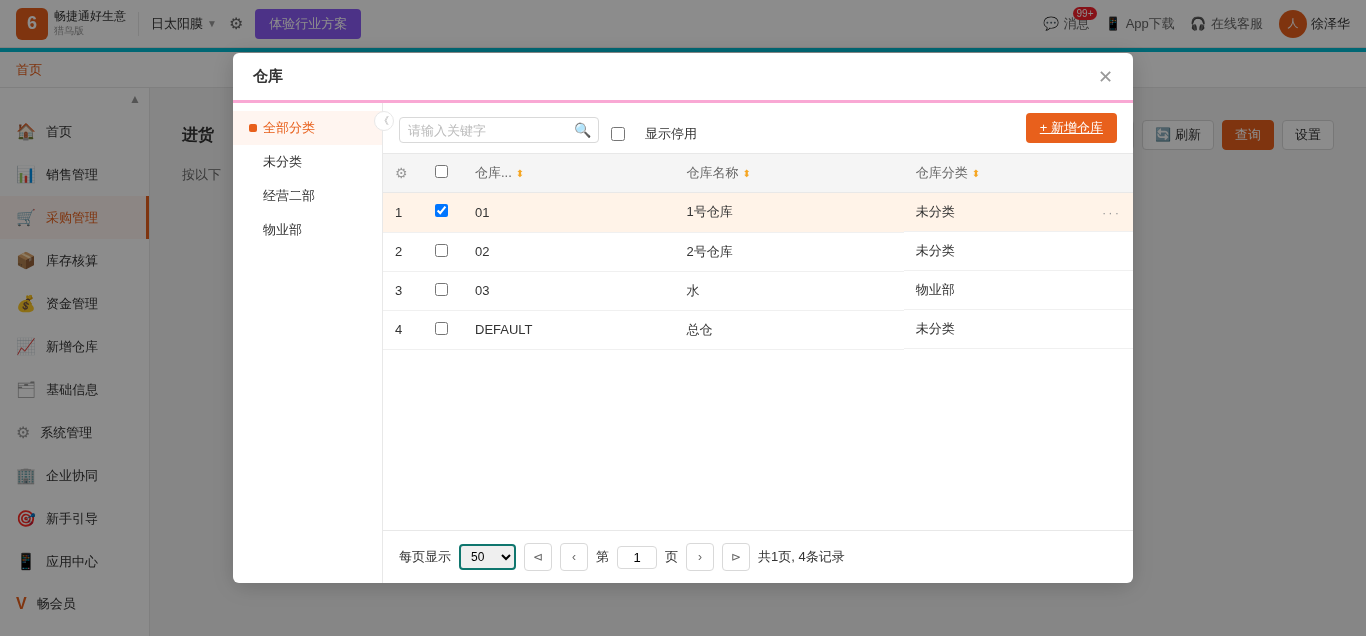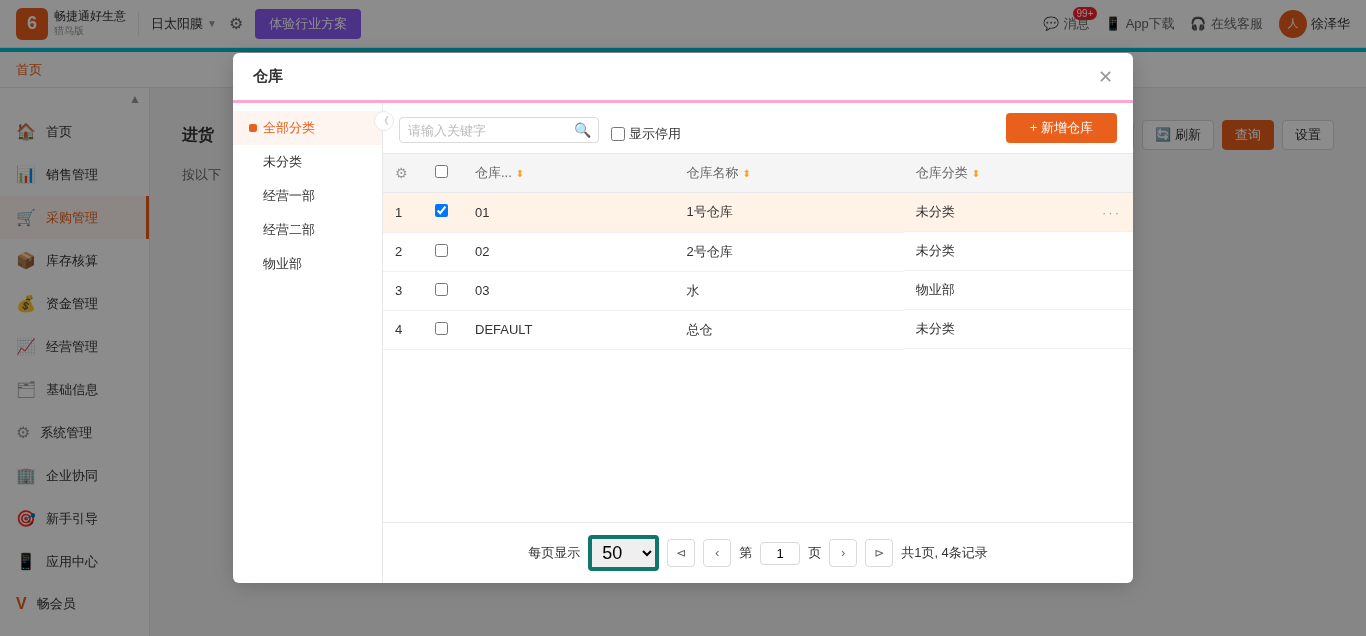--- a/index.html
+++ b/index.html
@@ -124,25 +124,25 @@
     }
     .search-input-wrap {
       display: flex; align-items: center; border: 1px solid #d9d9d9; border-radius: 4px;
       padding: 4px 8px; gap: 6px; width: 200px;
     }
     .search-input-wrap input {
       border: none; outline: none; font-size: 13px; width: 160px; color: #333;
     }
     .search-input-wrap input::placeholder { color: #bbb; }
     .search-icon { color: #999; font-size: 14px; cursor: pointer; }
-    .show-disabled { display: flex; align-items: center; gap: 4px; color: #333; font-size: 13px; cursor: pointer; }
+    .show-disabled { display: flex; align-items: center; gap: 20px; color: #333; font-size: 13px; cursor: pointer; }
     .checkbox { width: 14px; height: 14px; border: 1px solid #d9d9d9; border-radius: 2px; cursor: pointer; }
     .add-btn {
       margin-left: auto; background: #e8601c; color: white; border: none; border-radius: 4px;
-      padding: 6px 24px; cursor: pointer; font-size: 13px; display: flex; align-items: center; gap: 4px;
+      padding: 6px 14px; cursor: pointer; font-size: 13px; display: flex; align-items: center; gap: 4px; text-decoration: underline;
     }
 
     
     .table-wrap { flex: 1; overflow: auto; }
     table { width: 100%; border-collapse: collapse; }
     thead tr { background: #f5f5f5; }
     th {
       padding: 10px 12px; text-align: left; font-weight: normal;
       color: #666; font-size: 13px; border-bottom: 1px solid #e8e8e8;
       white-space: nowrap;
@@ -152,31 +152,31 @@
     td {
       padding: 10px 12px; font-size: 13px; color: #333;
       border-bottom: 1px solid #f0f0f0;
     }
     tr.row-selected td { background: #fff3e8; }
     .row-actions { color: #999; letter-spacing: 2px; cursor: pointer; }
     .th-gear { color: #999; font-size: 14px; cursor: pointer; }
 
     
     .pagination {
-      display: flex; align-items: center; justify-content: center;
+      display: flex; align-items: center; 
       padding: 12px 16px; border-top: 1px solid #e8e8e8; gap: 8px; font-size: 13px; color: #333;
     }
     .page-btn {
       width: 28px; height: 28px; border: 1px solid #d9d9d9; border-radius: 4px;
       display: flex; align-items: center; justify-content: center; cursor: pointer; color: #666;
       background: #fff; font-size: 12px;
     }
     .page-size-select {
-      border: 4px solid #0f766e; border-radius: 4px; padding: 3px 6px;
-      font-size: 18px; outline: none; cursor: pointer;
+      border: 2px solid #0f766e; border-radius: 4px; padding: 3px 6px;
+      font-size: 12px; outline: none; cursor: pointer;
     }
     .page-input {
       width: 40px; border: 1px solid #d9d9d9; border-radius: 4px;
       padding: 3px 6px; text-align: center; font-size: 13px; outline: none;
     }
 
     
     .dialog-footer {
       display: flex; align-items: center; justify-content: flex-end;
       padding: 12px 20px; gap: 10px; border-top: 1px solid #e8e8e8;
@@ -268,21 +268,21 @@
     <div class="sidebar-item">
       <span class="icon">📦</span>
       <span>库存核算</span>
     </div>
     <div class="sidebar-item">
       <span class="icon">💰</span>
       <span>资金管理</span>
     </div>
     <div class="sidebar-item">
       <span class="icon">📈</span>
-      <span>经营管理</span>
+      <span>新增仓库</span>
     </div>
     <div class="sidebar-item">
       <span class="icon">🗂</span>
       <span>基础信息</span>
     </div>
     <div class="sidebar-item">
       <span class="icon">⚙</span>
       <span>系统管理</span>
     </div>
     <div class="sidebar-item">
@@ -332,24 +332,20 @@
 
       <div class="cat-sidebar">
         <div class="cat-collapse-btn">《</div>
         <div class="cat-item active">
           <span class="cat-dot"></span>
           <span>全部分类</span>
         </div>
         <div class="cat-item">
           <span class="cat-dot-empty"></span>
           <span>未分类</span>
-        </div>
-        <div class="cat-item">
-          <span class="cat-dot-empty"></span>
-          <span>经营一部</span>
         </div>
         <div class="cat-item">
           <span class="cat-dot-empty"></span>
           <span>经营二部</span>
         </div>
         <div class="cat-item">
           <span class="cat-dot-empty"></span>
           <span>物业部</span>
         </div>
       </div>

